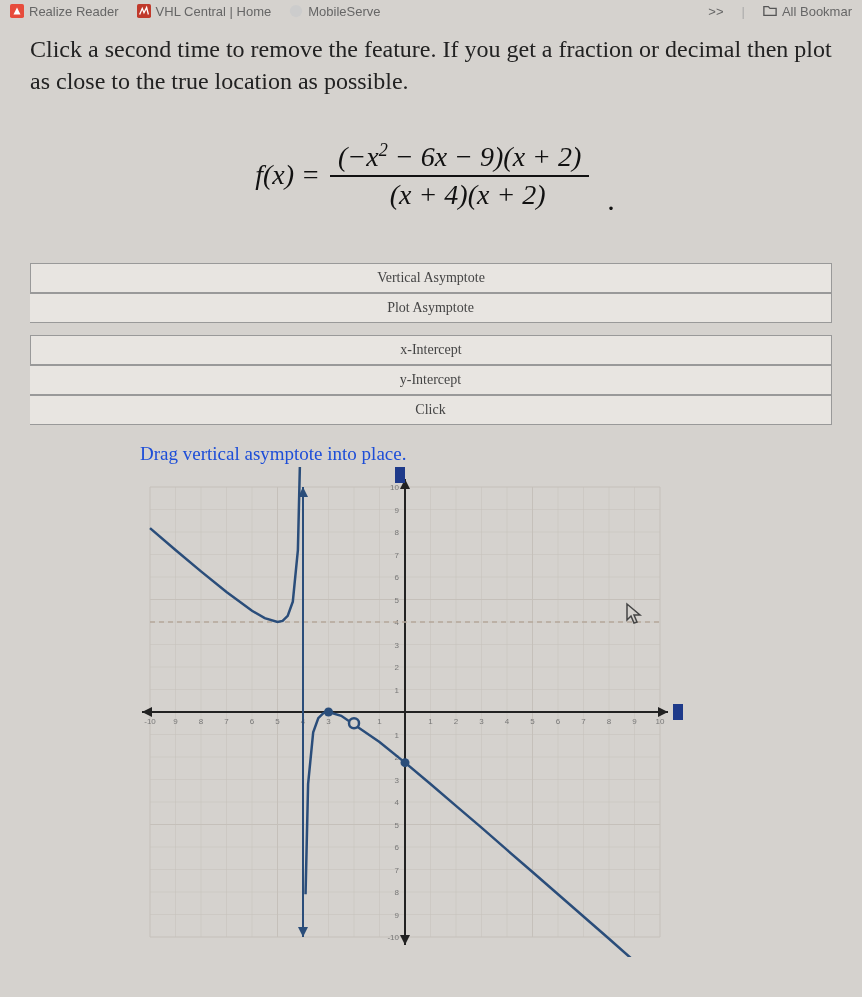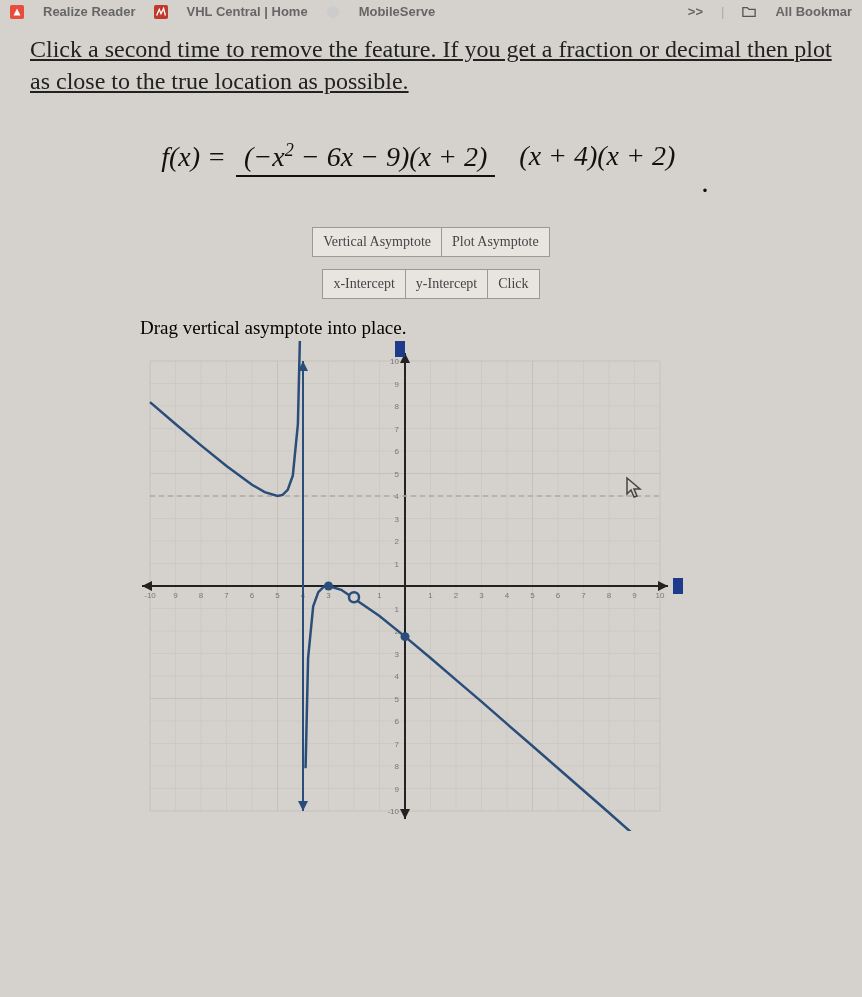--- a/index.html
+++ b/index.html
@@ -15,87 +15,85 @@
       display: flex;
       align-items: center;
       padding: 4px 10px;
       font-size: 13px;
       color: #555;
       font-family: Arial, sans-serif;
       gap: 18px;
     }
     .bookmark-item {
       display: flex;
-      align-items: center;
-      gap: 19px;
+      align-items: flex-start;
+      gap: 5px;
       color: #666;
       cursor: pointer;
-      font-weight: bold;
     }
     .bk-icon { width: 14px; height: 14px; display: inline-block; }
     .spacer { flex: 1; }
     .content {
       padding: 10px 30px 0 30px;
     }
     .instruction {
       font-size: 24px;
       color: #222;
       line-height: 1.35;
       margin-bottom: 40px;
-      text-decoration: underline;
     }
     .equation {
       text-align: center;
       font-size: 28px;
       font-family: 'Times New Roman', serif;
       font-style: italic;
       color: #111;
       margin-bottom: 50px;
       display: flex;
       justify-content: center;
       align-items: center;
       gap: 10px;
     }
-    .frac { display: inline-flex; flex-direction: row; align-items: flex-start; font-style: normal; }
+    .frac { display: inline-flex; flex-direction: column; align-items: center; font-style: normal; }
     .frac .num { border-bottom: 2px solid #111; padding: 2px 8px; }
     .frac .den { padding: 2px 8px; margin-left: 16px; }
     .frac span { font-style: italic; }
     .sup { font-size: 0.65em; vertical-align: super; font-style: normal; }
     .controls { text-align: center; }
     .plot-btn {
       background: #1e3a5f;
       color: #fff;
       border: none;
       padding: 10px 16px;
       font-size: 17px;
       font-family: Georgia, serif;
       font-weight: bold;
       border-radius: 3px;
       cursor: pointer;
       margin-bottom: 18px;
     }
     .tool-row {
       display: flex;
-      justify-content: center;
       gap: 0;
       margin-bottom: 12px;
+      flex-direction: column;
     }
     .tool-btn {
       border: 1px solid #999;
       background: #e8e5e1;
       color: #444;
       padding: 6px 10px;
       font-size: 14px;
       font-family: Georgia, serif;
       cursor: pointer;
     }
     .tool-btn + .tool-btn { border-left: none; }
     .drag-label {
       font-size: 19px;
-      color: #000000;
+      color: #1d4ed8;
       text-align: left;
       margin: 18px 0 2px 110px;
     }
     .graph-wrap {
       position: relative;
       width: 560px;
       height: 490px;
       margin-left: 90px;
     }
     .drag-handle {

